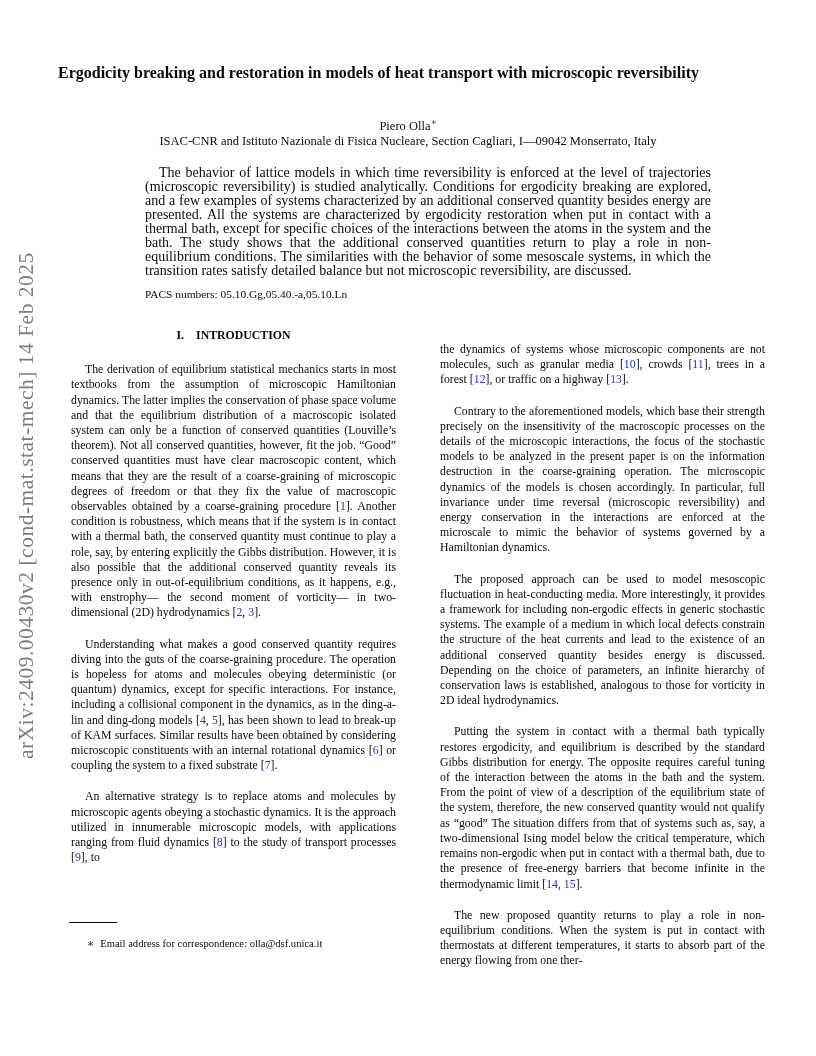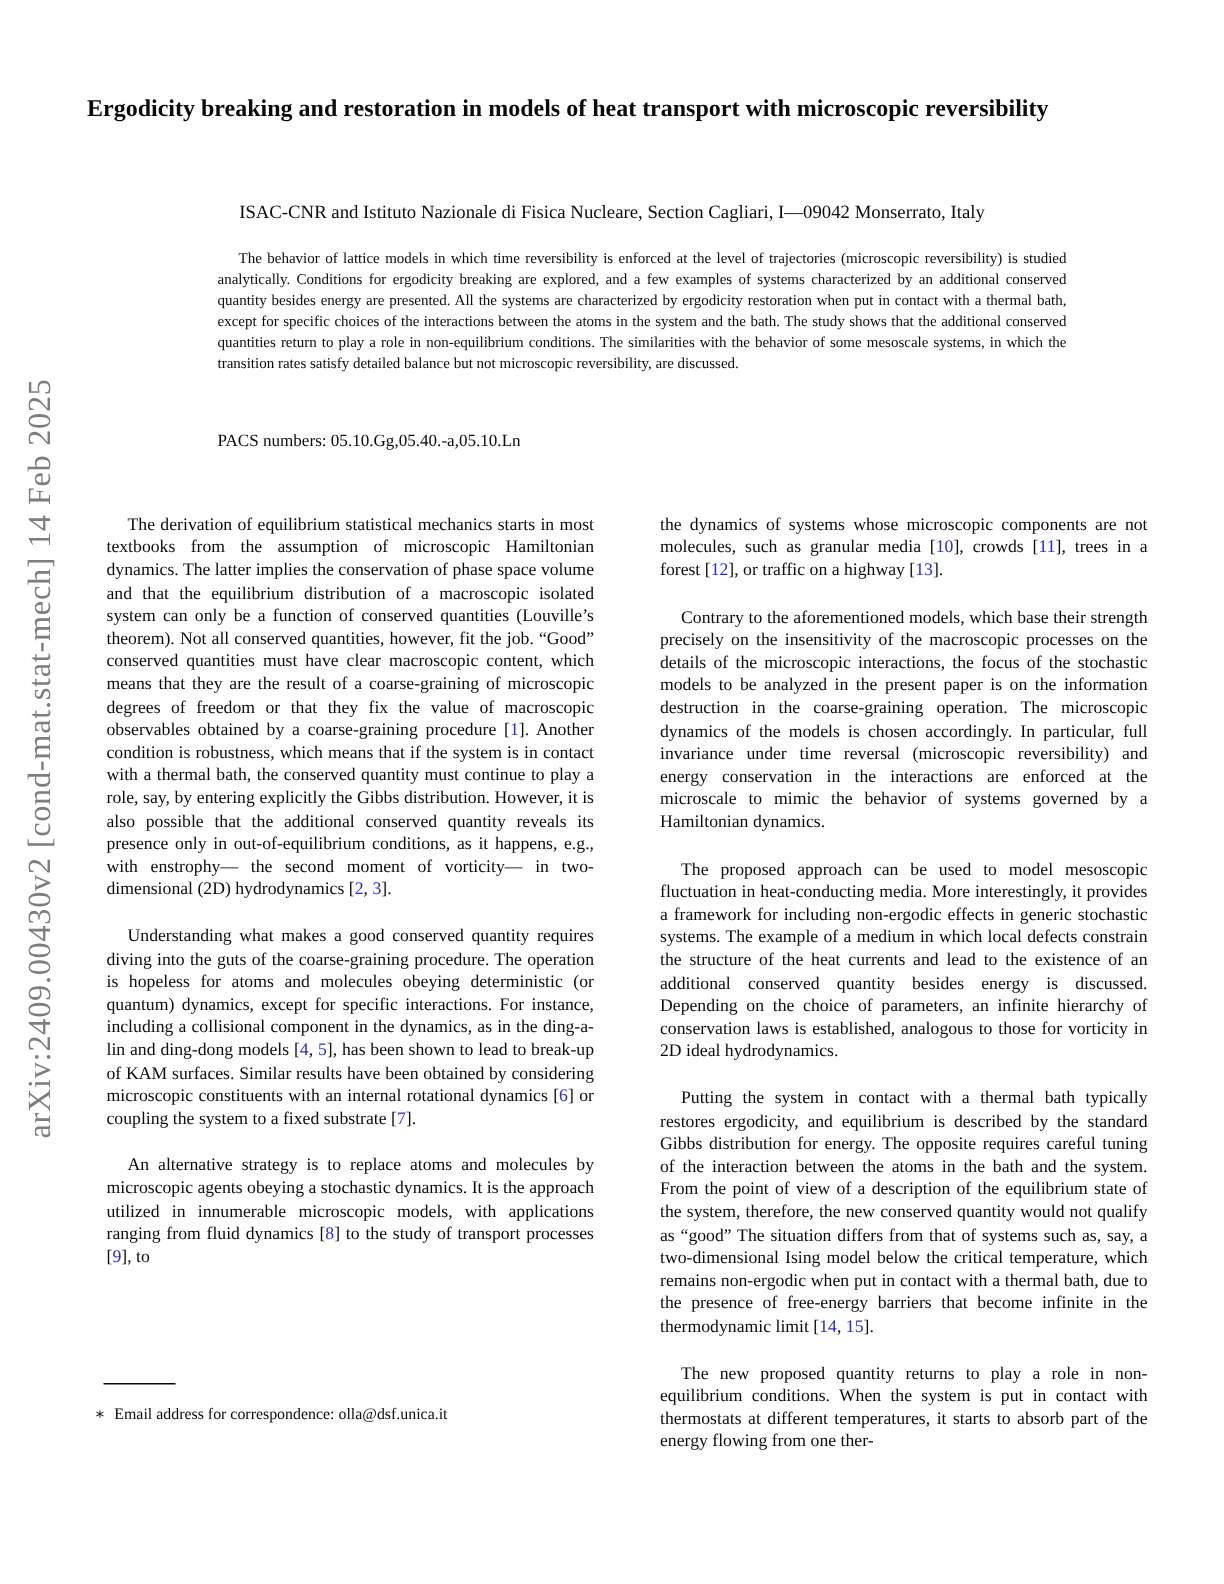--- a/index.html
+++ b/index.html
@@ -59,21 +59,21 @@
     left: 58px;
     width: 700px;
     text-align: center;
     font-size: 12.5px;
   }
   .abstract {
     position: absolute;
     top: 166px;
     left: 145px;
     width: 566px;
-    font-size: 10px;
+    font-size: 14px;
     line-height: 14px;
     text-align: justify;
   }
   .abstract p {
     margin: 0;
     text-indent: 14px;
   }
   .pacs {
     position: absolute;
     top: 288px;
@@ -124,42 +124,49 @@
   }
   .footnote-rule {
     width: 48px;
     border-top: 1px solid #0a0a0a;
     margin: 0 0 14px 14px;
   }
   .footnote {
     font-size: 10.6px;
     line-height: 13px;
     padding-left: 8px;
+    margin-left: 24px;
   }
   .footnote .fn-symbol { margin-right: 6px; }
 </style>
 </head>
 <body>
 
 <div class="page">
 
   <div class="arxiv-sidebar">arXiv:2409.00430v2  [cond-mat.stat-mech]  14 Feb 2025</div>
 
   <div class="title">Ergodicity breaking and restoration in models of heat transport with microscopic reversibility</div>
 
+  <div class="author-line">
+    <span>Piero Olla</span><span class="author-note">∗</span>
+  </div>
 
   <div class="affiliation">ISAC-CNR and Istituto Nazionale di Fisica Nucleare, Section Cagliari, I—09042 Monserrato, Italy</div>
 
   <div class="abstract">
     <p>The behavior of lattice models in which time reversibility is enforced at the level of trajectories (microscopic reversibility) is studied analytically. Conditions for ergodicity breaking are explored, and a few examples of systems characterized by an additional conserved quantity besides energy are presented. All the systems are characterized by ergodicity restoration when put in contact with a thermal bath, except for specific choices of the interactions between the atoms in the system and the bath. The study shows that the additional conserved quantities return to play a role in non-equilibrium conditions. The similarities with the behavior of some mesoscale systems, in which the transition rates satisfy detailed balance but not microscopic reversibility, are discussed.</p>
   </div>
 
   <div class="pacs">PACS numbers: 05.10.Gg,05.40.-a,05.10.Ln</div>
 
   <div class="column col-left">
+    <div class="section-heading">
+      <span class="sec-number">I.</span><span>INTRODUCTION</span>
+    </div>
     <div>
         <p>The derivation of equilibrium statistical mechanics starts in most textbooks from the assumption of microscopic Hamiltonian dynamics. The latter implies the conservation of phase space volume and that the equilibrium distribution of a macroscopic isolated system can only be a function of conserved quantities (Louville’s theorem). Not all conserved quantities, however, fit the job. “Good” conserved quantities must have clear macroscopic content, which means that they are the result of a coarse-graining of microscopic degrees of freedom or that they fix the value of macroscopic observables obtained by a coarse-graining procedure [<span class="cite">1</span>]. Another condition is robustness, which means that if the system is in contact with a thermal bath, the conserved quantity must continue to play a role, say, by entering explicitly the Gibbs distribution. However, it is also possible that the additional conserved quantity reveals its presence only in out-of-equilibrium conditions, as it happens, e.g., with enstrophy— the second moment of vorticity— in two-dimensional (2D) hydrodynamics [<span class="cite">2</span>, <span class="cite">3</span>].</p>
         <p>Understanding what makes a good conserved quantity requires diving into the guts of the coarse-graining procedure. The operation is hopeless for atoms and molecules obeying deterministic (or quantum) dynamics, except for specific interactions. For instance, including a collisional component in the dynamics, as in the ding-a-lin and ding-dong models [<span class="cite">4</span>, <span class="cite">5</span>], has been shown to lead to break-up of KAM surfaces. Similar results have been obtained by considering microscopic constituents with an internal rotational dynamics [<span class="cite">6</span>] or coupling the system to a fixed substrate [<span class="cite">7</span>].</p>
         <p>An alternative strategy is to replace atoms and molecules by microscopic agents obeying a stochastic dynamics. It is the approach utilized in innumerable microscopic models, with applications ranging from fluid dynamics [<span class="cite">8</span>] to the study of transport processes [<span class="cite">9</span>], to</p>
       </div>
   </div>
 
   <div class="column col-right">
     <div>
         <p>the dynamics of systems whose microscopic components are not molecules, such as granular media [<span class="cite">10</span>], crowds [<span class="cite">11</span>], trees in a forest [<span class="cite">12</span>], or traffic on a highway [<span class="cite">13</span>].</p>

